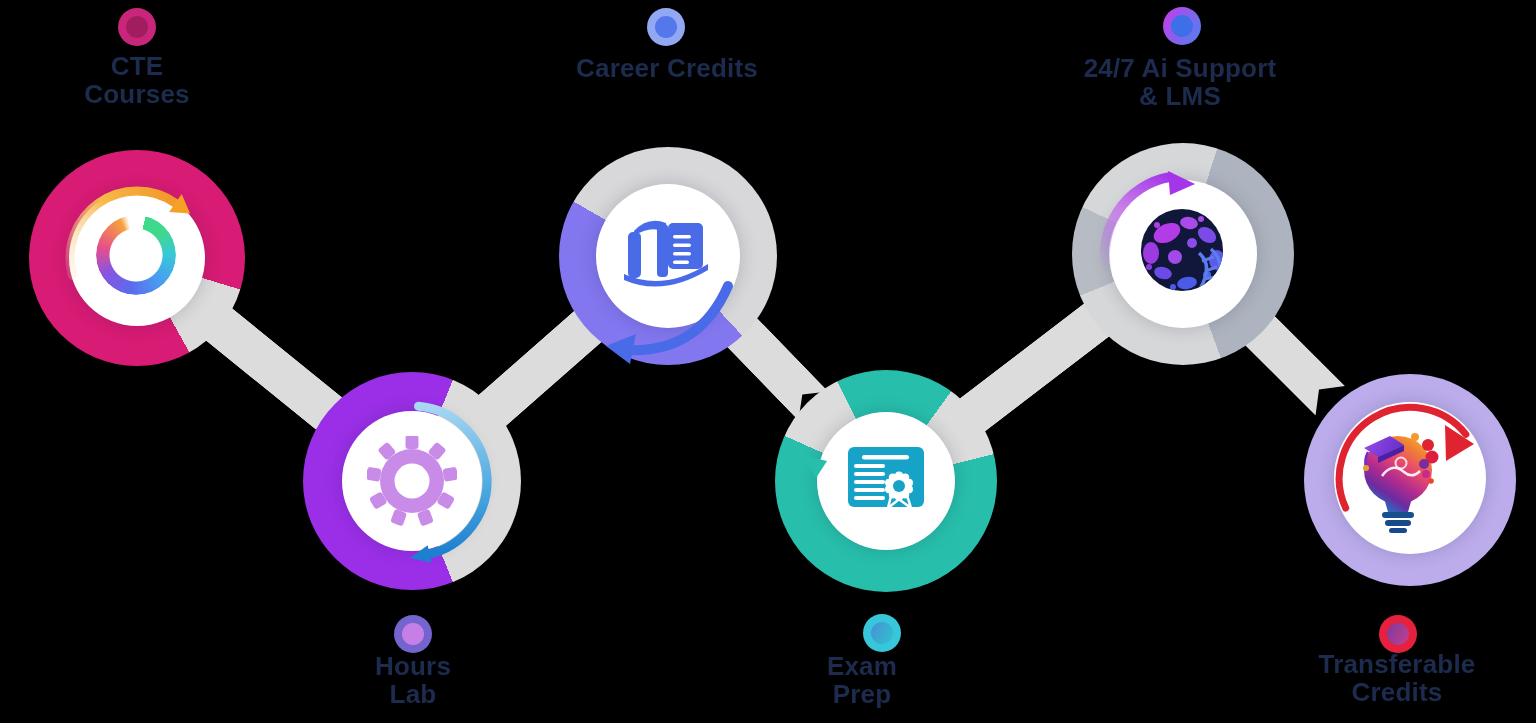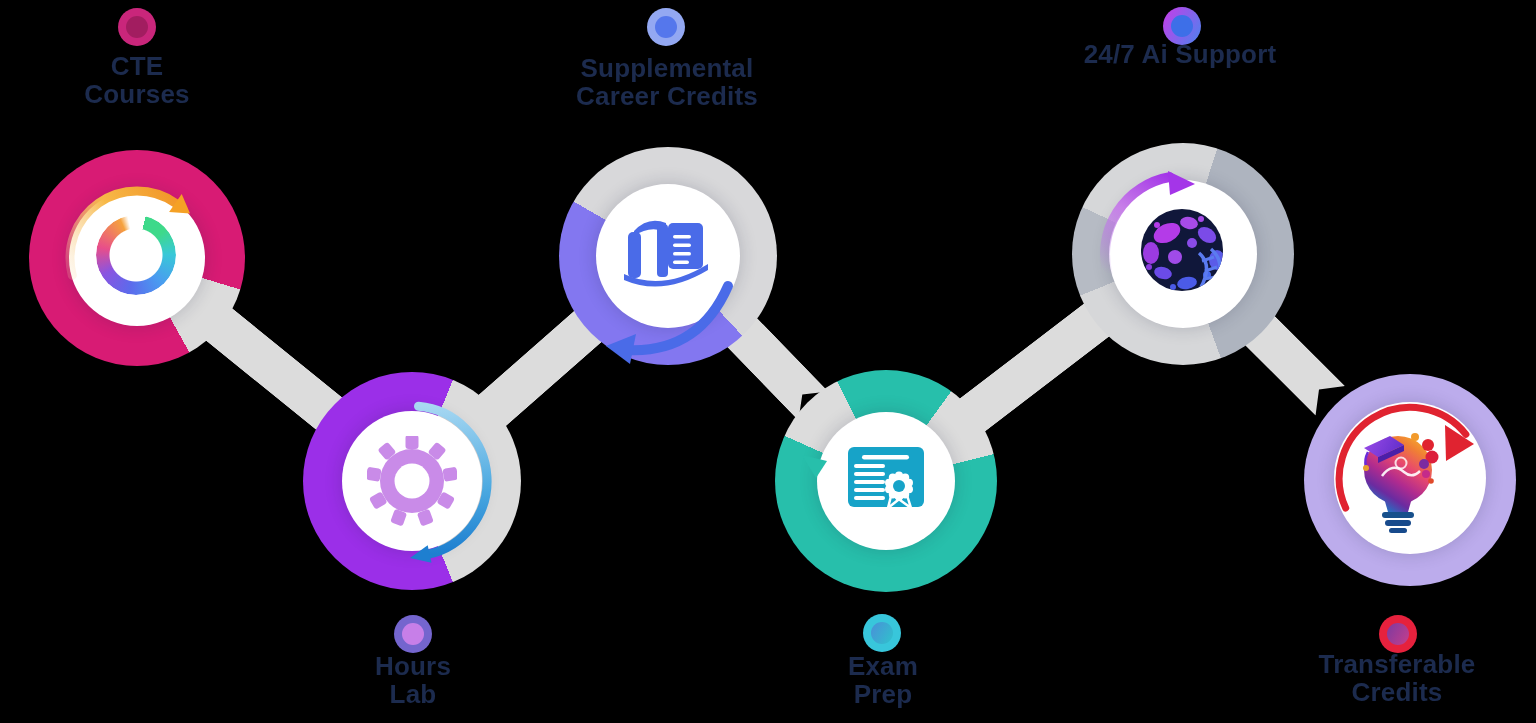--- a/index.html
+++ b/index.html
@@ -119,21 +119,20 @@
         <path d="M6,64 Q45,82 90,54 L90,60 Q45,87 6,70 Z"></path>
       </g>
       <g fill="#fff">
         <rect x="55" y="25" width="18" height="3.6" rx="1.8"></rect>
         <rect x="55" y="33.5" width="18" height="3.6" rx="1.8"></rect>
         <rect x="55" y="42" width="18" height="3.6" rx="1.8"></rect>
         <rect x="55" y="50.5" width="16" height="3.6" rx="1.8"></rect>
       </g>
     </svg>
     <div class="label" style="left:507px;top:54px">
-      <div>Supplemental</div>
       <div>Career Credits</div>
     </div>
     <div class="dot" style="left:647px;top:8px">
         <i></i>
       </div>
   </div>
 
   <div class="node n4" style="--ring: #27BFAB; --accent: #17A3C8; --dr1: #38C6DB; --dr2: #38C6DB; --dc1: #4A8FD8; --dc2: #2FC3CC;">
     <div class="ringbg" style="left:775px;top:370px;width:222px;height:222px"></div>
     <div class="white" style="left:817px;top:412px;width:138px;height:138px"></div>
@@ -160,21 +159,21 @@
           <circle cx="59.2" cy="50.5" r="4"></circle>
           <circle cx="53" cy="52.5" r="4"></circle>
         <circle cx="46.8" cy="50.5" r="4"></circle>
           <circle cx="43" cy="45.2" r="4"></circle>
           <circle cx="43" cy="38.8" r="4"></circle>
         <circle cx="46.8" cy="33.5" r="4"></circle>
           <circle cx="53" cy="42" r="10.5"></circle>
       </g>
       <circle cx="53" cy="42" r="6" style="fill:var(--accent)"></circle>
     </svg>
-    <div class="label" style="left:723px;top:652px">
+    <div class="label" style="left:702px;top:652px">
       <div>Exam</div>
       <div>Prep</div>
     </div>
     <div class="dot" style="left:863px;top:614px">
         <i></i>
       </div>
   </div>
 
   <div class="node n5" style="--ring: #D6D7D9; --ring2: #AEB4BF; --accent: #A435E8; --dr1: #C93BE8; --dr2: #4A84F0; --dc1: #3D6FE8; --dc2: #3D6FE8;">
     <div class="ringbg" style="left:1072px;top:143px;width:222px;height:222px"></div>
@@ -210,22 +209,23 @@
         <circle cx="64" cy="14" r="3" fill="#A84BE8"></circle>
           <circle cx="20" cy="20" r="3" fill="#B43BE8"></circle>
         <circle cx="70" cy="70" r="4" fill="#4A6BF0"></circle>
           <circle cx="36" cy="82" r="3" fill="#4B5BE8"></circle>
         <circle cx="12" cy="62" r="3" fill="#8A3BE0"></circle>
         <path d="M62,48 q14,12 2,34" stroke="#5B7BF0" stroke-width="3.5" fill="none"></path>
         <path d="M74,44 q16,14 4,36" stroke="#5B7BF0" stroke-width="3.5" fill="none"></path>
         <path d="M65,56 L77,52 M68,66 L80,62 M67,74 L79,72" stroke="#5B7BF0" stroke-width="3" fill="none"></path>
       </g>
     </svg>
-    <div class="label" style="left:1020px;top:40px">
+    <div class="label" style="left:1020px;top:54px">
       <div>24/7 Ai Support</div>
+      <div>&amp; LMS</div>
     </div>
     <div class="dot" style="left:1163px;top:7px">
         <i></i>
       </div>
   </div>
 
   <div class="node n6" style="--ring: #BCACEC; --accent: #E02330; --dr1: #E6213D; --dr2: #E6213D; --dc1: #7C3AA0; --dc2: #C63E8C;">
     <div class="ringbg" style="left:1304px;top:374px;width:212px;height:212px"></div>
     <div class="white" style="left:1334px;top:402px;width:152px;height:152px"></div>
     <svg class="overlay" style="left:1290px;top:358px" width="240" height="240" viewBox="0 0 240 240">

